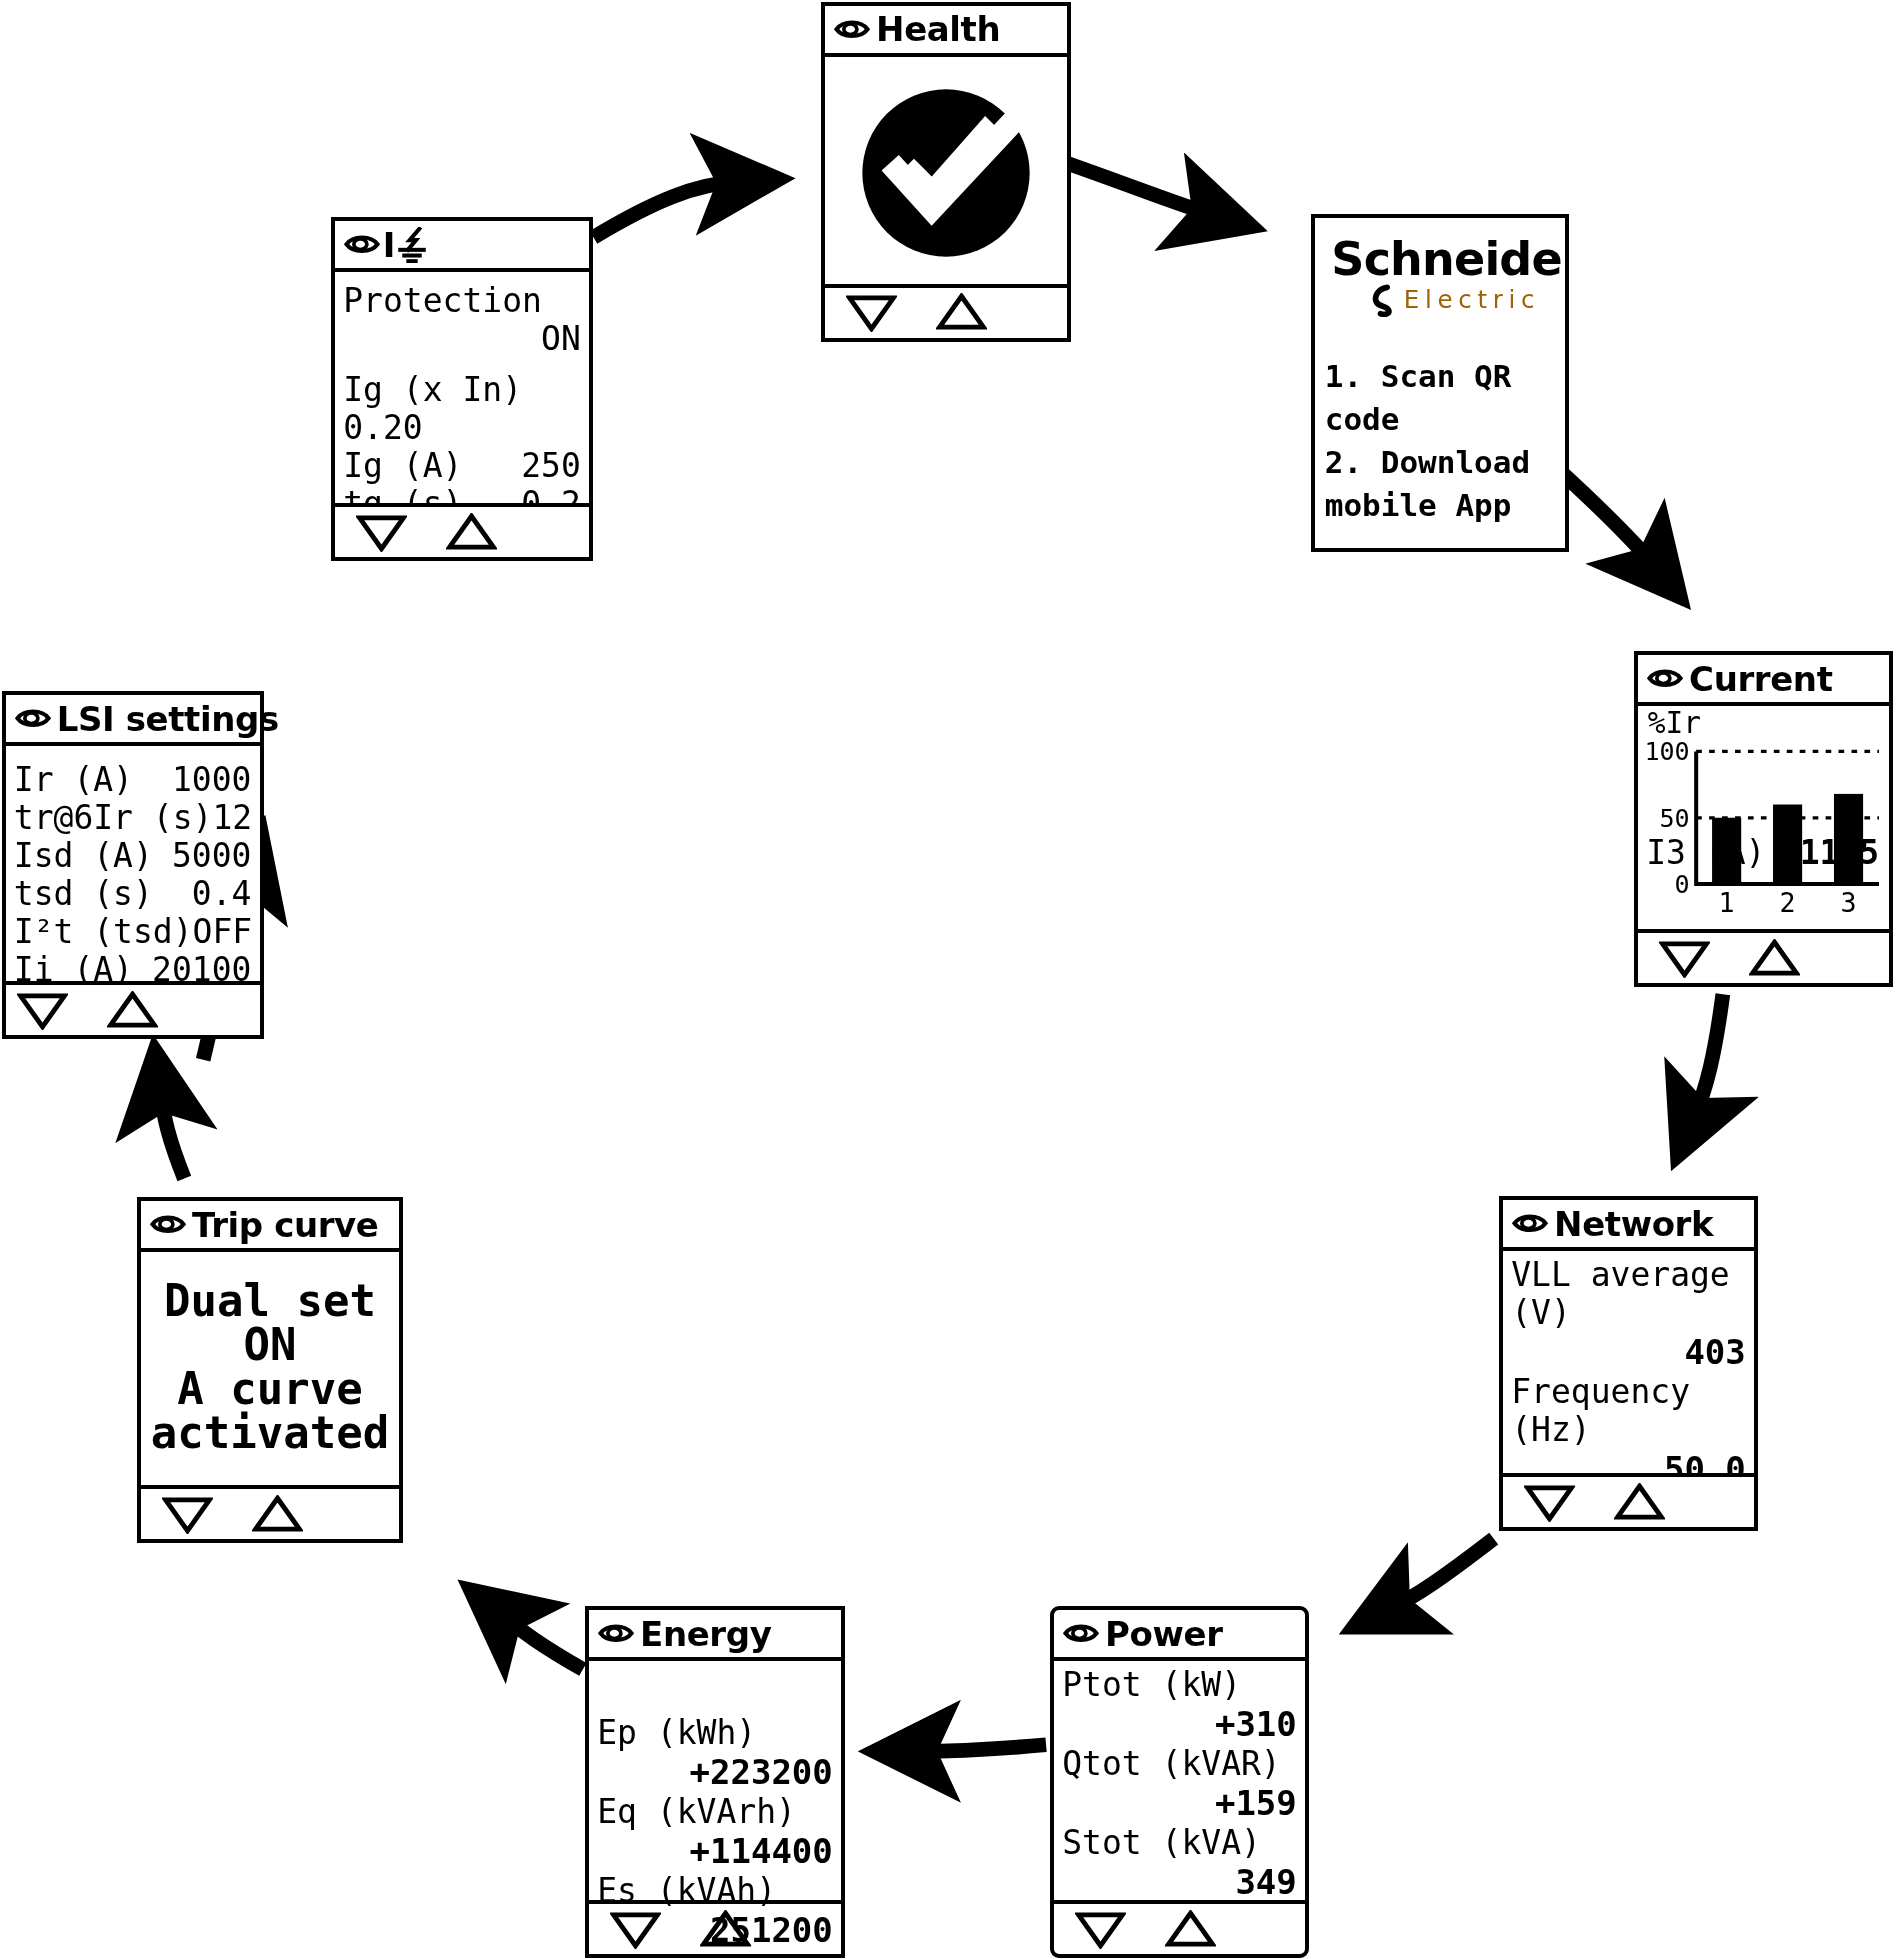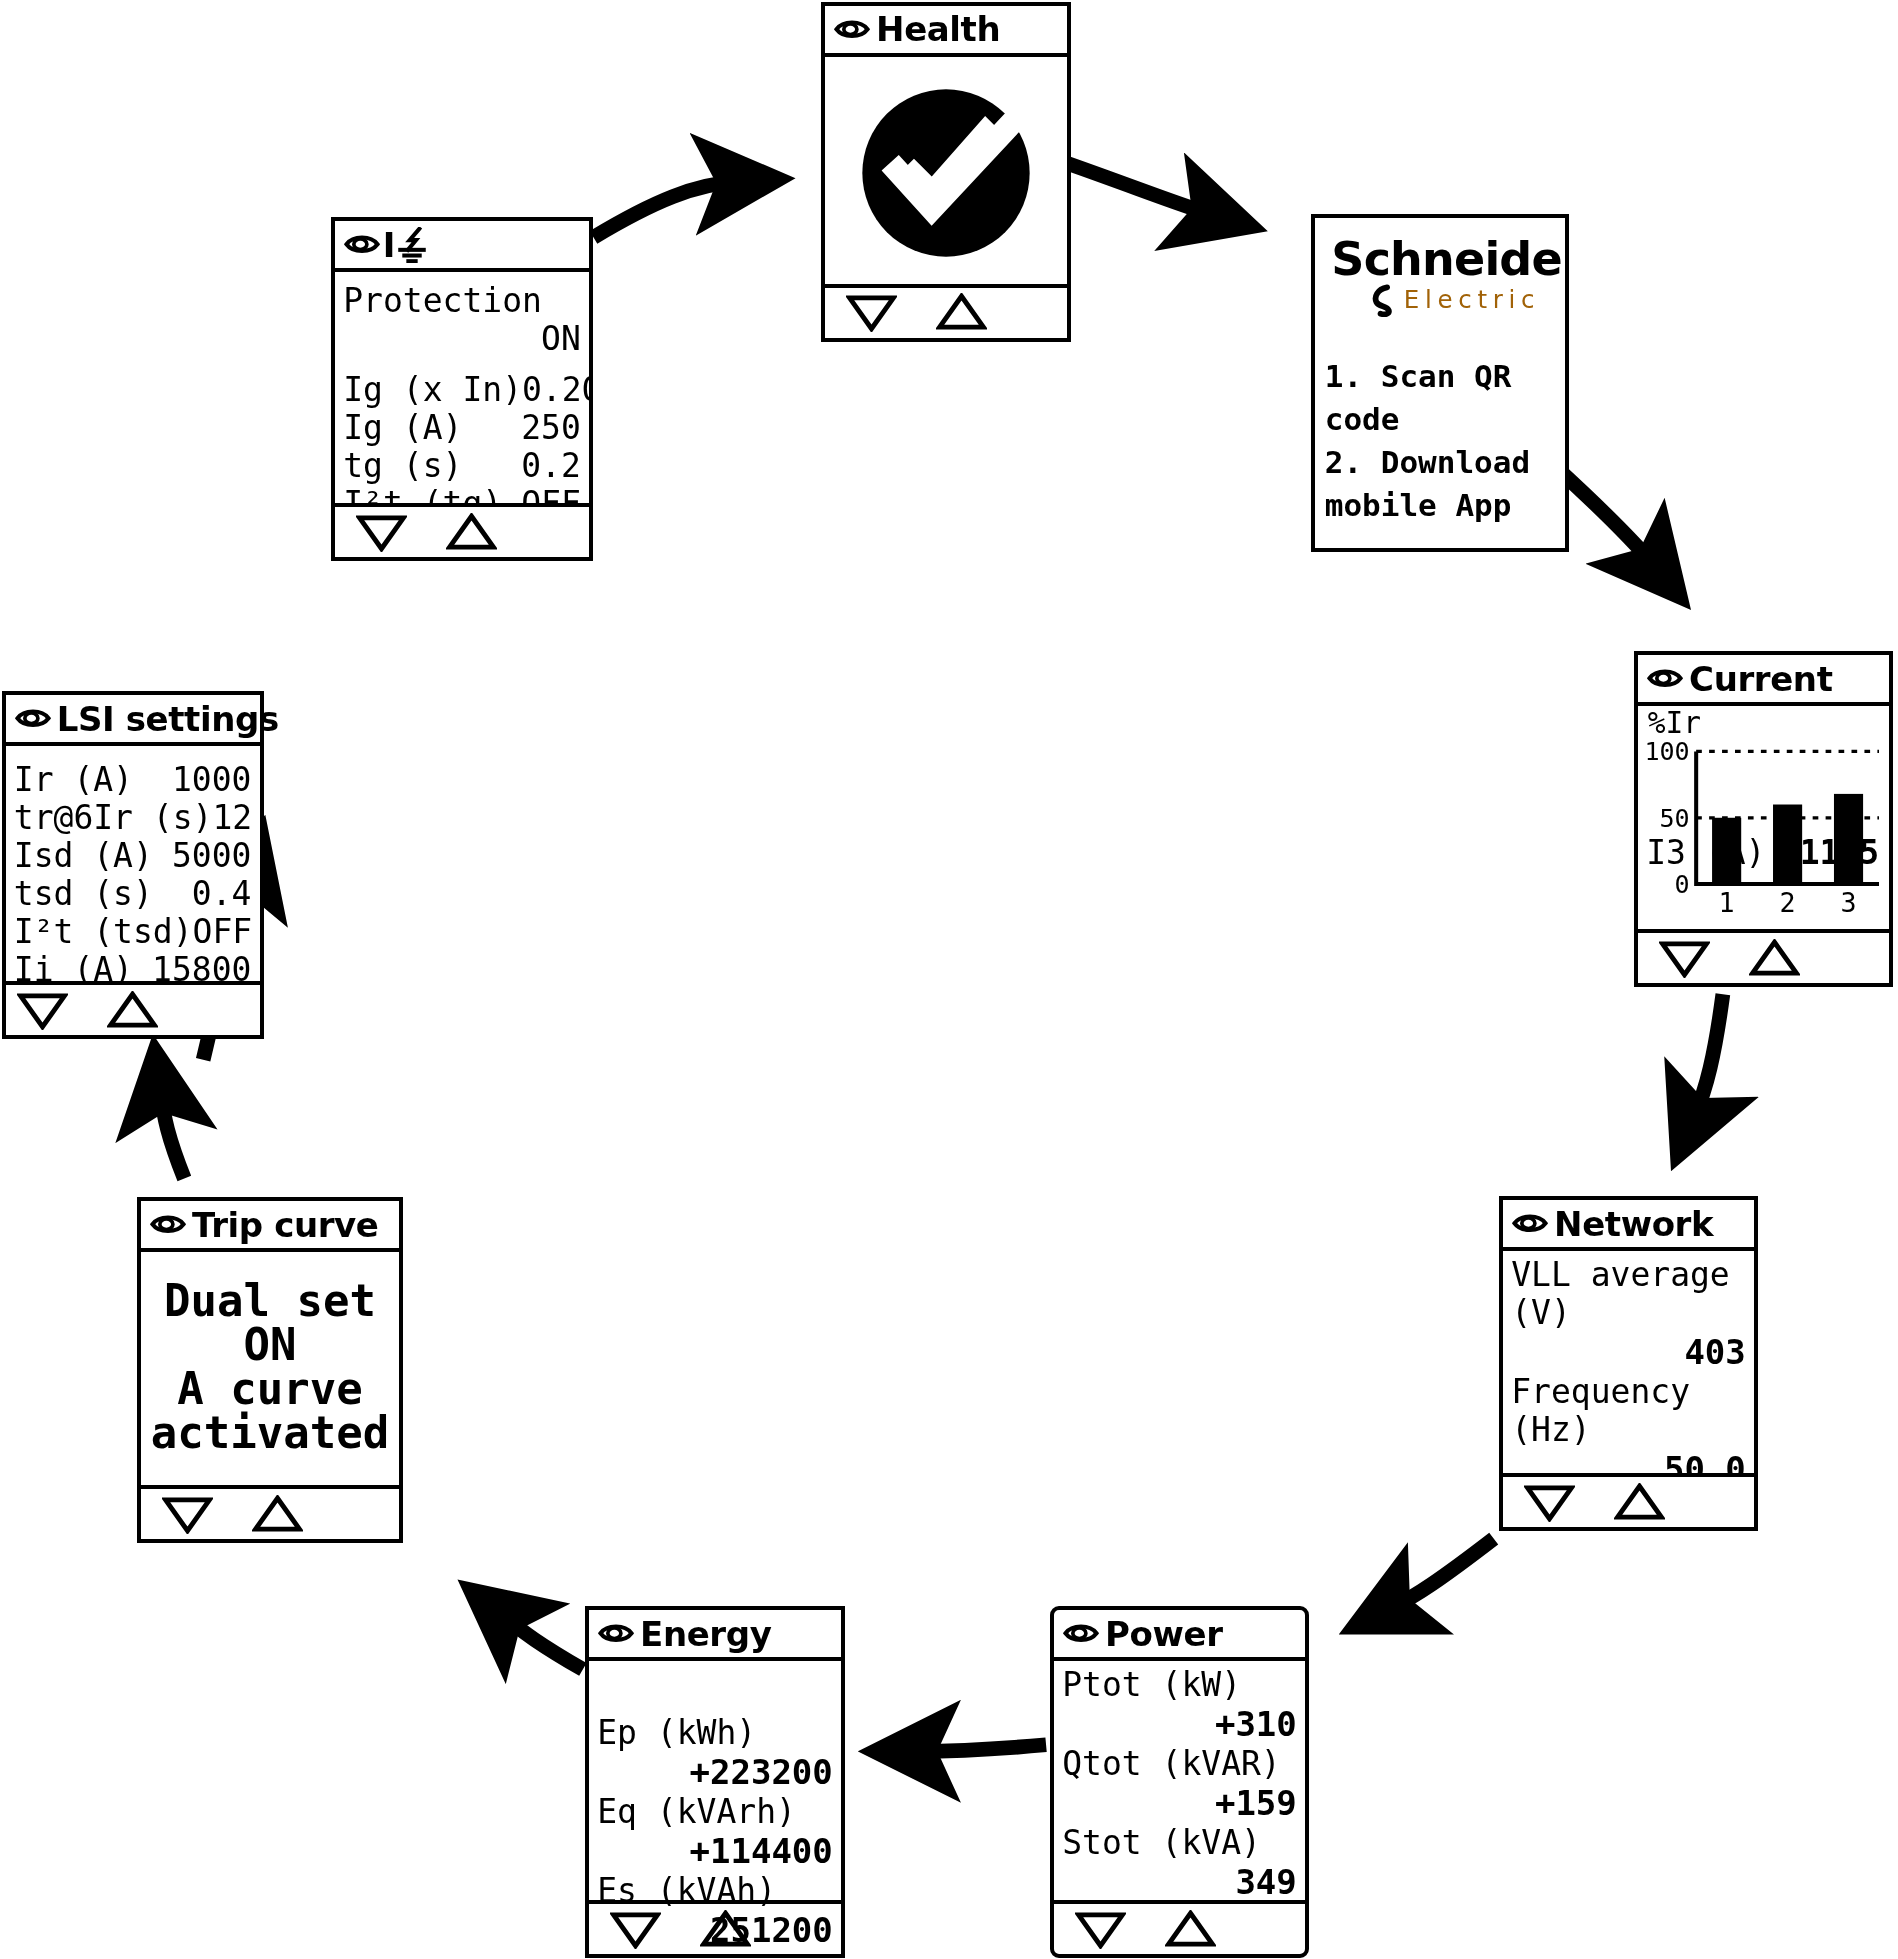--- a/index.html
+++ b/index.html
@@ -367,21 +367,21 @@
       <div class="row">
         <span class="lbl">tsd (s)</span>
         <span class="val">0.4</span>
       </div>
       <div class="row">
         <span class="lbl">I²t (tsd)</span>
         <span class="val">OFF</span>
       </div>
       <div class="row">
         <span class="lbl">Ii (A)</span>
-        <span class="val">15800</span>
+        <span class="val">20100</span>
       </div>
     </div>
     <div class="navbar" style="padding-left:11.5px;">
       <svg class="nav-tri" viewBox="0 0 62 48">
         <path d="M4,6 L58,6 L31,44 Z" fill="none" stroke="#000" stroke-width="6"></path>
       </svg>
       <svg class="nav-tri" viewBox="0 0 62 48">
         <path d="M31,4 L58,42 L4,42 Z" fill="none" stroke="#000" stroke-width="6"></path>
       </svg>
     </div>
@@ -399,21 +399,21 @@
         <line x1="4" y1="28" x2="38" y2="28" stroke="#000" stroke-width="5"></line>
         <line x1="9" y1="35" x2="33" y2="35" stroke="#000" stroke-width="5"></line>
         <line x1="14" y1="42" x2="28" y2="42" stroke="#000" stroke-width="5"></line>
       </svg>
     </div>
     <div class="body" style="height:232px;padding-top:10px;">
       <div>
         <div class="stack-lbl">Protection</div>
         <div class="stack-lbl right">ON</div>
       </div>
-      <div class="row" style="margin-top:13px;">
+      <div class="row" style="margin-top:13px;flex-direction:column;">
         <span class="lbl">Ig (x In)</span>
         <span class="val">0.20</span>
       </div>
       <div class="row">
         <span class="lbl">Ig (A)</span>
         <span class="val">250</span>
       </div>
       <div class="row">
         <span class="lbl">tg (s)</span>
         <span class="val">0.2</span>

